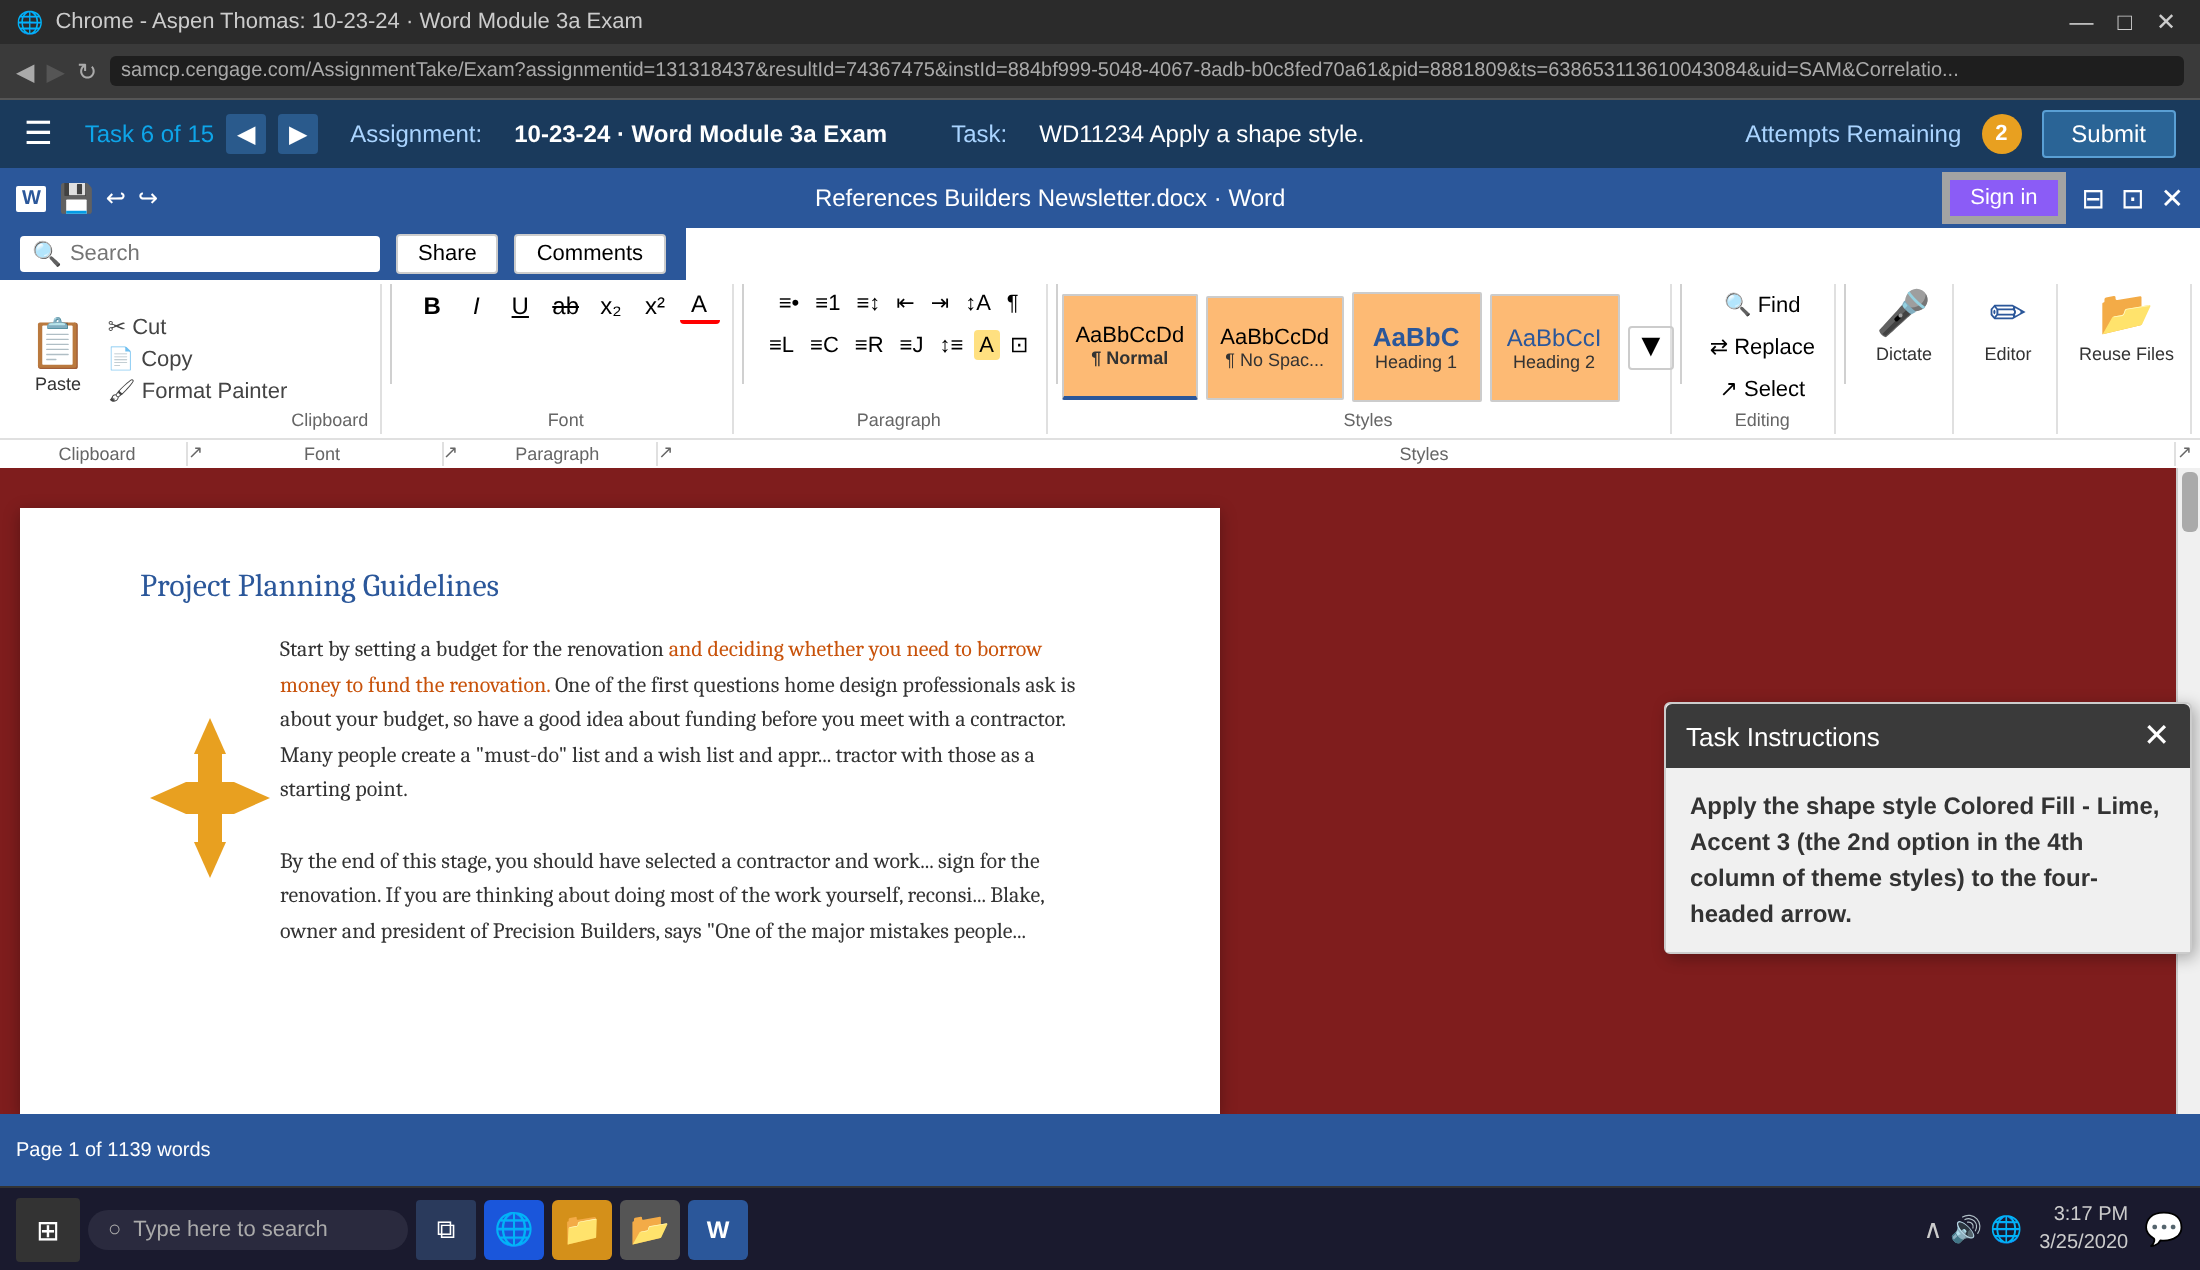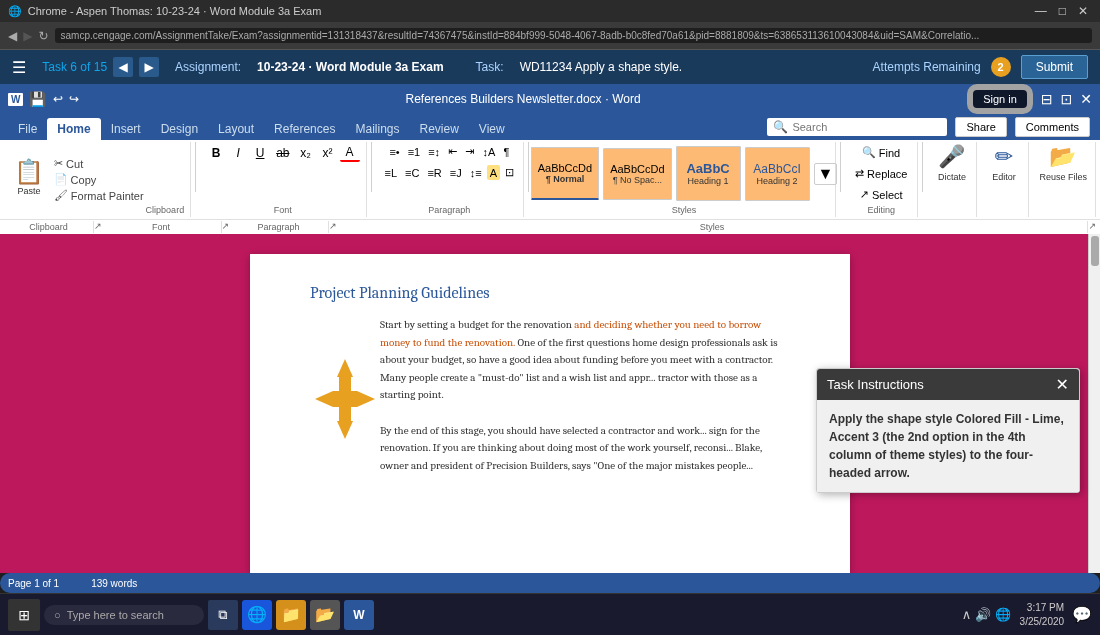--- a/index.html
+++ b/index.html
@@ -192,25 +192,24 @@
     .action-icon { font-size: 22px; color: #2b579a; cursor: pointer; }
     .action-label { font-size: 9px; color: #333; margin-top: 2px; }
     .share-btn, .comments-btn {
       border: 1px solid #ccc; background: #fff; padding: 3px 10px;
       font-size: 11px; cursor: pointer; border-radius: 2px;
       display: flex; align-items: center; gap: 3px;
     }
 
     
     .doc-area {
-      background: #be185d;
+      background: #7f1d1d;
       position: relative;
       overflow: hidden;
       display: flex;
-      justify-content: center;
       padding: 20px 10px 0;
     }
     .doc-page {
       background: white;
       width: 600px;
       min-height: 300px;
       box-shadow: 0 2px 8px rgba(0,0,0,0.3);
       padding: 30px 60px 20px;
       position: relative;
     }
@@ -237,35 +236,34 @@
       width: 70px;
       height: 90px;
       display: flex;
       align-items: center;
       justify-content: center;
     }
 
     
     .word-footer {
       background: #2b579a;
-      height: 20px;
+      height: 36px;
       display: flex;
       align-items: center;
       padding: 0 8px;
       color: white;
       font-size: 10px;
-      gap: 32px;
-      border-radius: 10px;
+      gap: 0;
     }
 
     
     .task-instructions {
       position: absolute;
       bottom: 80px;
-      right: 20px;
+      right: 4px;
       width: 264px;
       background: #f5f5f5;
       border: 1px solid #ccc;
       box-shadow: 2px 2px 8px rgba(0,0,0,0.3);
       border-radius: 3px;
       z-index: 100;
     }
     .task-instructions-header {
       background: #3a3a3a;
       color: white;
@@ -403,40 +401,29 @@
 
     <div class="word-titlebar">
       <div style="display:flex;align-items:center;gap:6px;">
         <span style="background:#fff;color:#2b579a;font-weight:bold;font-size:10px;padding:1px 3px;border-radius:1px;">W</span>
         <span style="font-size:14px;">💾</span>
         <span style="font-size:12px;">↩</span>
         <span style="font-size:12px;">↪</span>
       </div>
       <div class="word-titlebar-center">References Builders Newsletter.docx · Word</div>
       <div style="display:flex;align-items:center;gap:8px;">
-        <button class="sign-in-btn" style="position:static;background:#0f172a;border:6px solid #a3a3a3;color:white;padding:3px 10px;font-size:11px;cursor:pointer;border-radius:10px;">Sign in</button>
+        <button class="sign-in-btn" style="position:static;background:#8b5cf6;border:4px solid #a3a3a3;color:white;padding:3px 10px;font-size:11px;cursor:pointer;border-radius:0;">Sign in</button>
         <span style="cursor:pointer;font-size:14px;">⊟</span>
         <span style="cursor:pointer;font-size:14px;">⊡</span>
         <span style="cursor:pointer;font-size:14px;">✕</span>
       </div>
     </div>
 
     <div class="ribbon-with-controls">
       <div style="display:flex;align-items:center;">
-        <div class="ribbon-tabs" style="flex:1;">
-          <div class="ribbon-tab">File</div>
-          <div class="ribbon-tab active">Home</div>
-          <div class="ribbon-tab">Insert</div>
-          <div class="ribbon-tab">Design</div>
-          <div class="ribbon-tab">Layout</div>
-          <div class="ribbon-tab">References</div>
-          <div class="ribbon-tab">Mailings</div>
-          <div class="ribbon-tab">Review</div>
-          <div class="ribbon-tab">View</div>
-        </div>
         <div style="background:#2b579a;display:flex;align-items:center;gap:8px;padding:0 10px;height:26px;">
           <div style="background:#fff;border-radius:2px;display:flex;align-items:center;padding:2px 6px;gap:4px;width:180px;">
             <span>🔍</span>
             <input type="text" style="border: none; outline: none; font-size: 11px; color: rgb(153, 153, 153); width: 140px;" placeholder="Search">
           </div>
           <button class="share-btn" style="background:#fff;border:1px solid #ccc;padding:3px 10px;font-size:11px;cursor:pointer;border-radius:2px;">Share</button>
           <button class="comments-btn" style="background:#fff;border:1px solid #ccc;padding:3px 10px;font-size:11px;cursor:pointer;border-radius:2px;">Comments</button>
         </div>
       </div>
 

